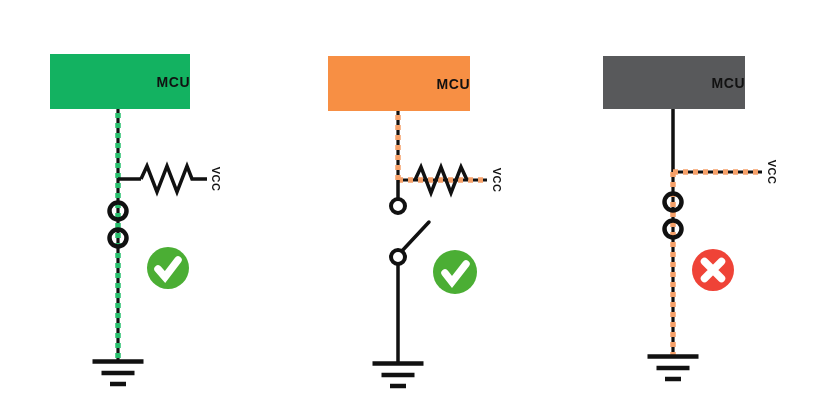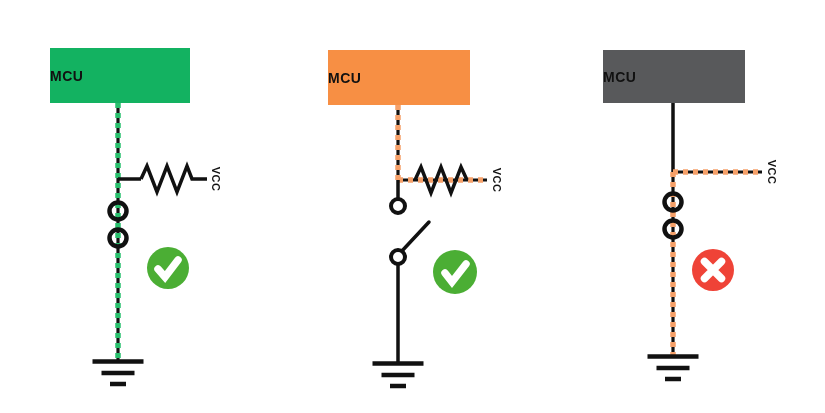--- a/index.html
+++ b/index.html
@@ -1,22 +1,23 @@
 <!DOCTYPE html>
 <html><head>
 <meta charset="utf-8">
 <style>
   html,body{margin:0;padding:0;background:#fff;}
   .canvas{
     position:relative;width:825px;height:413px;background:#fff;overflow:hidden;
     font-family:"Liberation Sans",sans-serif;
   }
   .mcu{
-    position:absolute;display:flex;align-items:center;justify-content:flex-start;
+    position:absolute;display:flex;align-items:center;justify-content:flex-end;
     background:var(--mcu,#ccc);
+    margin-top:6px;
   }
   .mcu-label{
     font-weight:700;font-size:14px;color:#111;letter-spacing:.5px;
   }
   .vcc{
     position:absolute;font-weight:700;font-size:11px;color:#111;letter-spacing:.5px;
     transform:translate(-50%,-50%) rotate(90deg);transform-origin:center;
     white-space:nowrap;
   }
   svg.wiring{position:absolute;left:0;top:0;}

